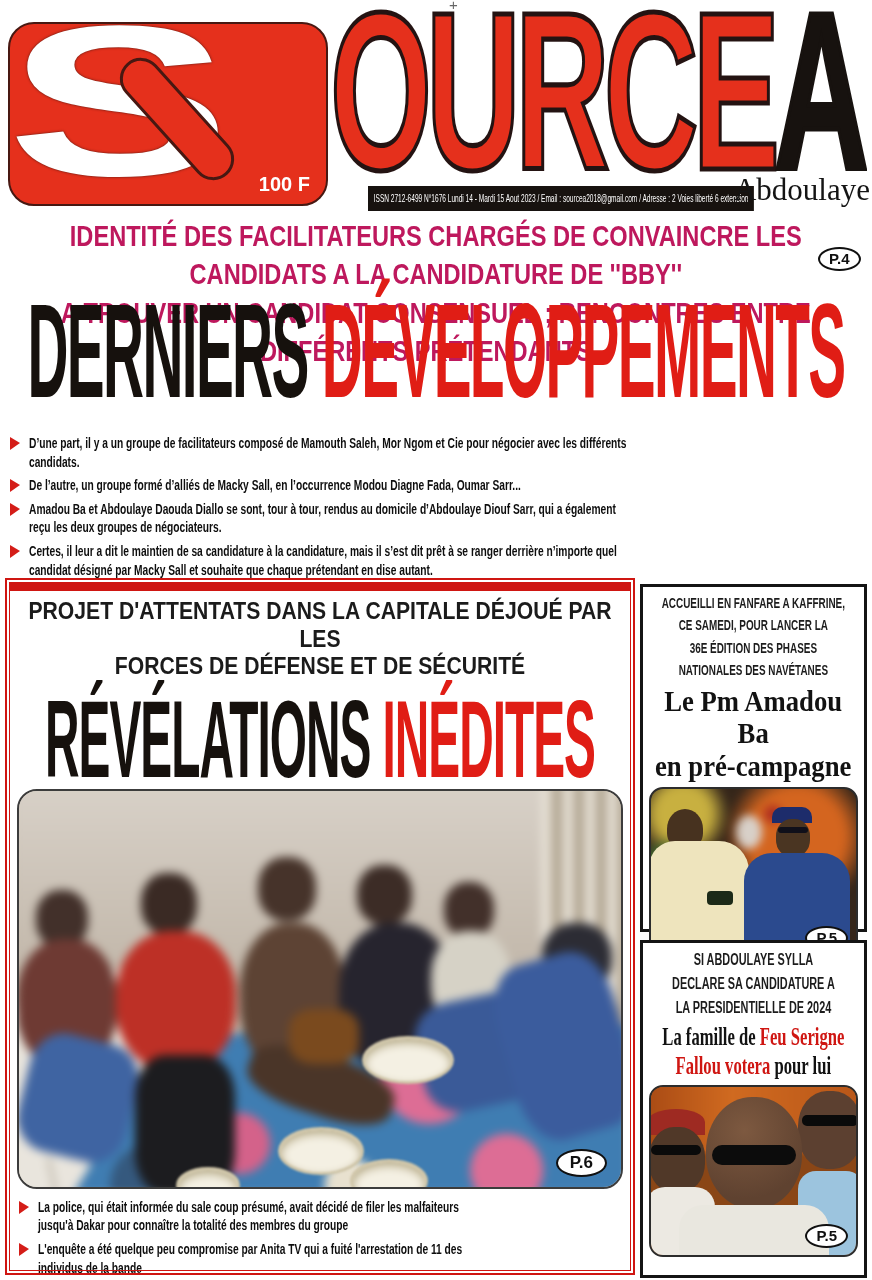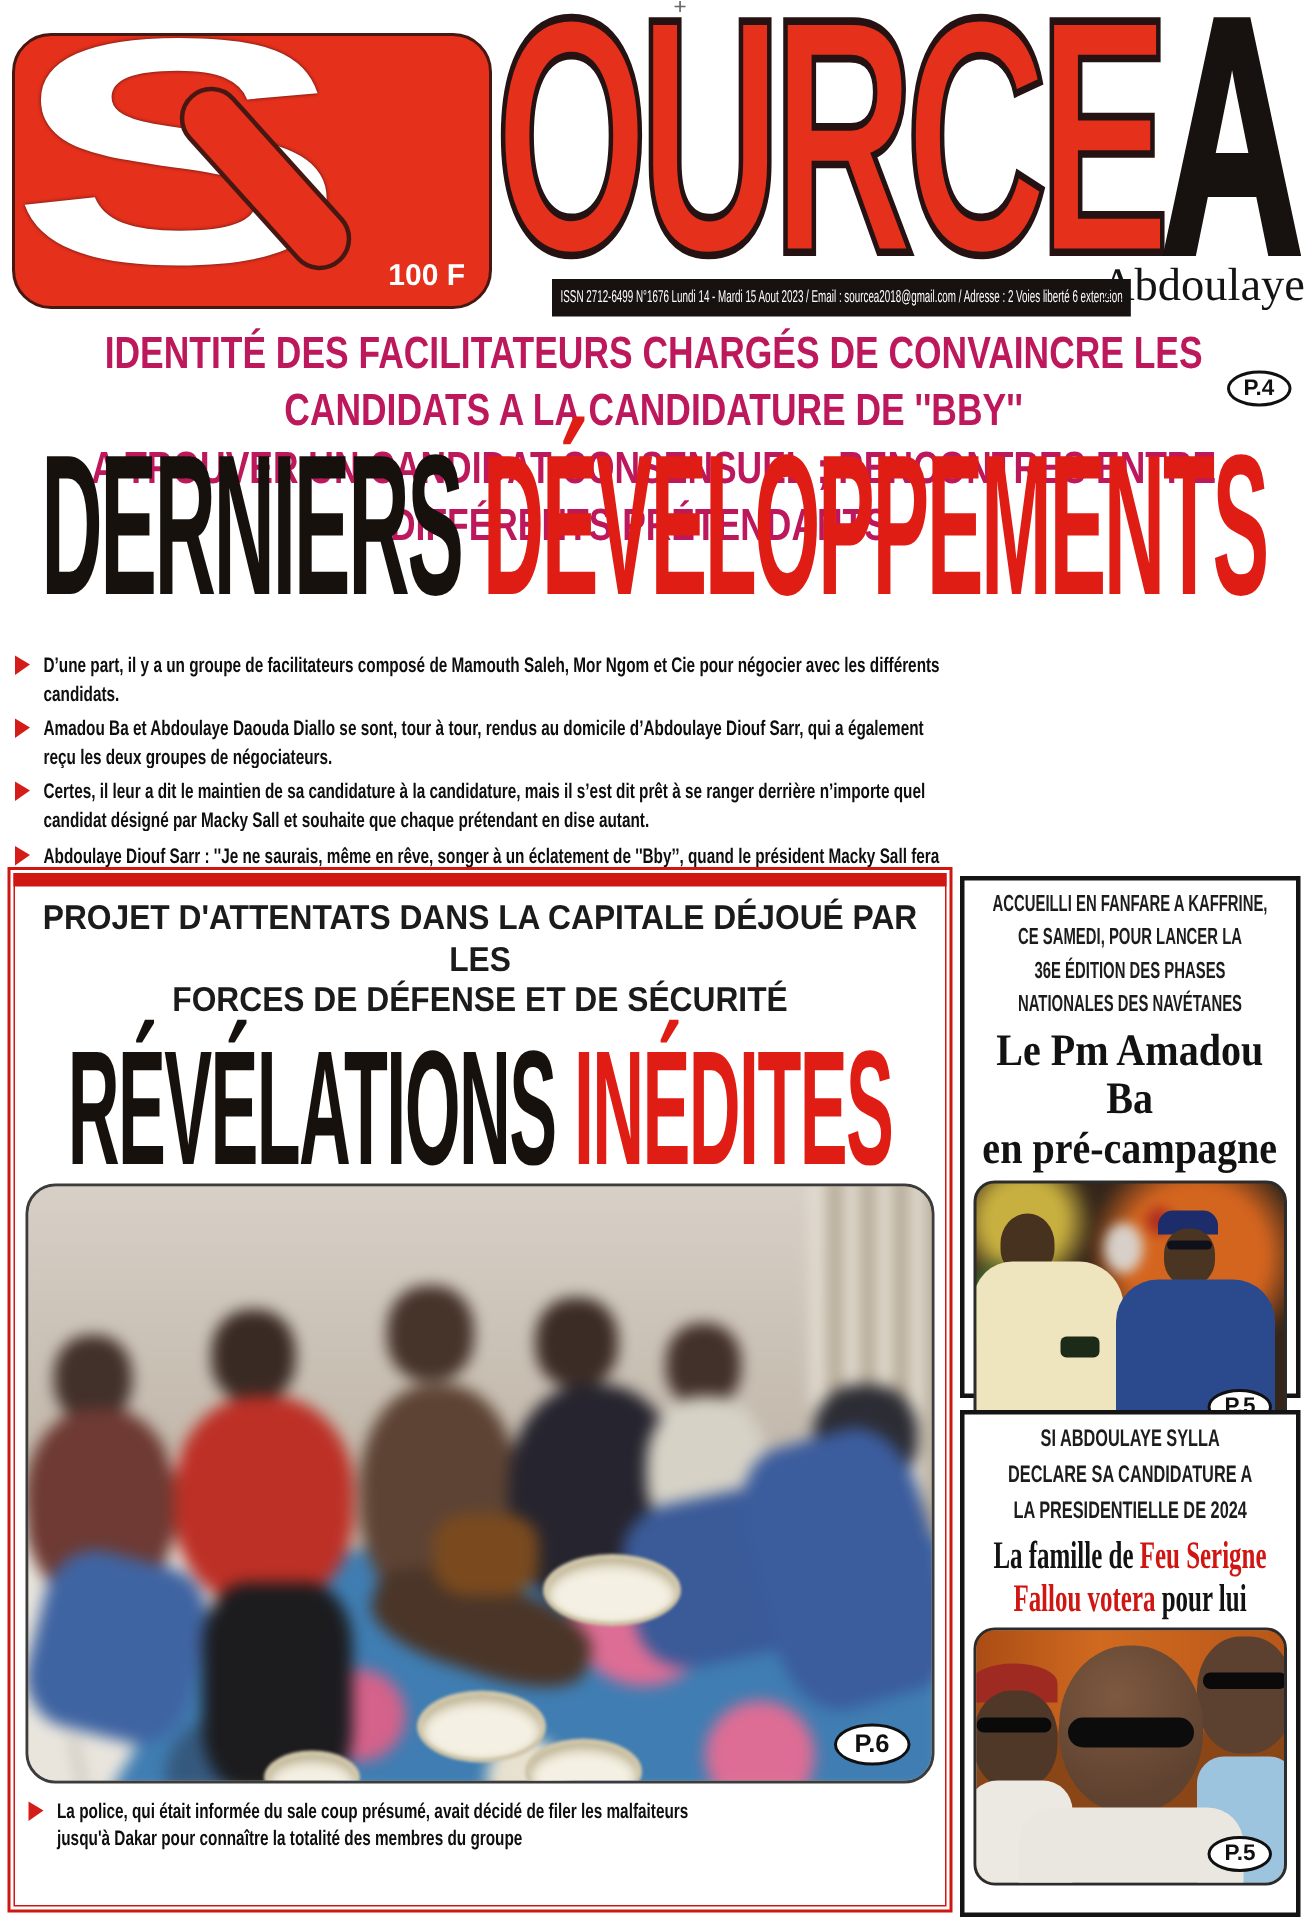--- a/index.html
+++ b/index.html
@@ -171,20 +171,24 @@
   </div>
 </div>
 
 <div class="abs bullets">
   <div class="bullet">
     <span class="tri"></span>
     <div class="btext">D’une part, il y a un groupe de facilitateurs composé de Mamouth Saleh, Mor Ngom et Cie pour négocier avec les différents candidats.</div>
   </div>
   <div class="bullet">
     <span class="tri"></span>
+    <div class="btext">De l’autre, un groupe formé d’alliés de Macky Sall, en l’occurrence Modou Diagne Fada, Oumar Sarr...</div>
+  </div>
+  <div class="bullet">
+    <span class="tri"></span>
     <div class="btext">Amadou Ba et Abdoulaye Daouda Diallo se sont, tour à tour, rendus au domicile d’Abdoulaye Diouf Sarr, qui a également reçu les deux groupes de négociateurs.</div>
   </div>
   <div class="bullet">
     <span class="tri"></span>
     <div class="btext">Certes, il leur a dit le maintien de sa candidature à la candidature, mais il s’est dit prêt à se ranger derrière n’importe quel candidat désigné par Macky Sall et souhaite que chaque prétendant en dise autant.</div>
   </div>
   <div class="bullet">
     <span class="tri"></span>
     <div class="btext">Abdoulaye Diouf Sarr : ''Je ne saurais, même en rêve, songer à un éclatement de ''Bby’’, quand le président Macky Sall fera son choix’’.</div>
   </div>
@@ -239,20 +243,24 @@
     <div class="bowl" style="left:55%;top:93%;width:78px;height:44px;"></div>
     <div class="bowl" style="left:26%;top:95%;width:64px;height:36px;"></div>
     <span class="badge badge-photo">P.6</span>
   </div>
 
   <div class="main-bullets">
     <div class="bullet">
       <span class="tri"></span>
       <div class="btext">La police, qui était informée du sale coup présumé, avait décidé de filer les malfaiteurs jusqu'à Dakar pour connaître la totalité des membres du groupe</div>
     </div>
+    <div class="bullet">
+      <span class="tri"></span>
+      <div class="btext">L'enquête a été quelque peu compromise par Anita TV qui a fuité l'arrestation de 11 des individus de la bande</div>
+    </div>
 
   </div>
 </div>
 
 <div class="abs side-box side1">
   <div class="side-kicker">
     <div>ACCUEILLI EN FANFARE A KAFFRINE,</div>
     <div>CE SAMEDI, POUR LANCER LA</div>
     <div>36E ÉDITION DES PHASES</div>
     <div>NATIONALES DES NAVÉTANES</div>

